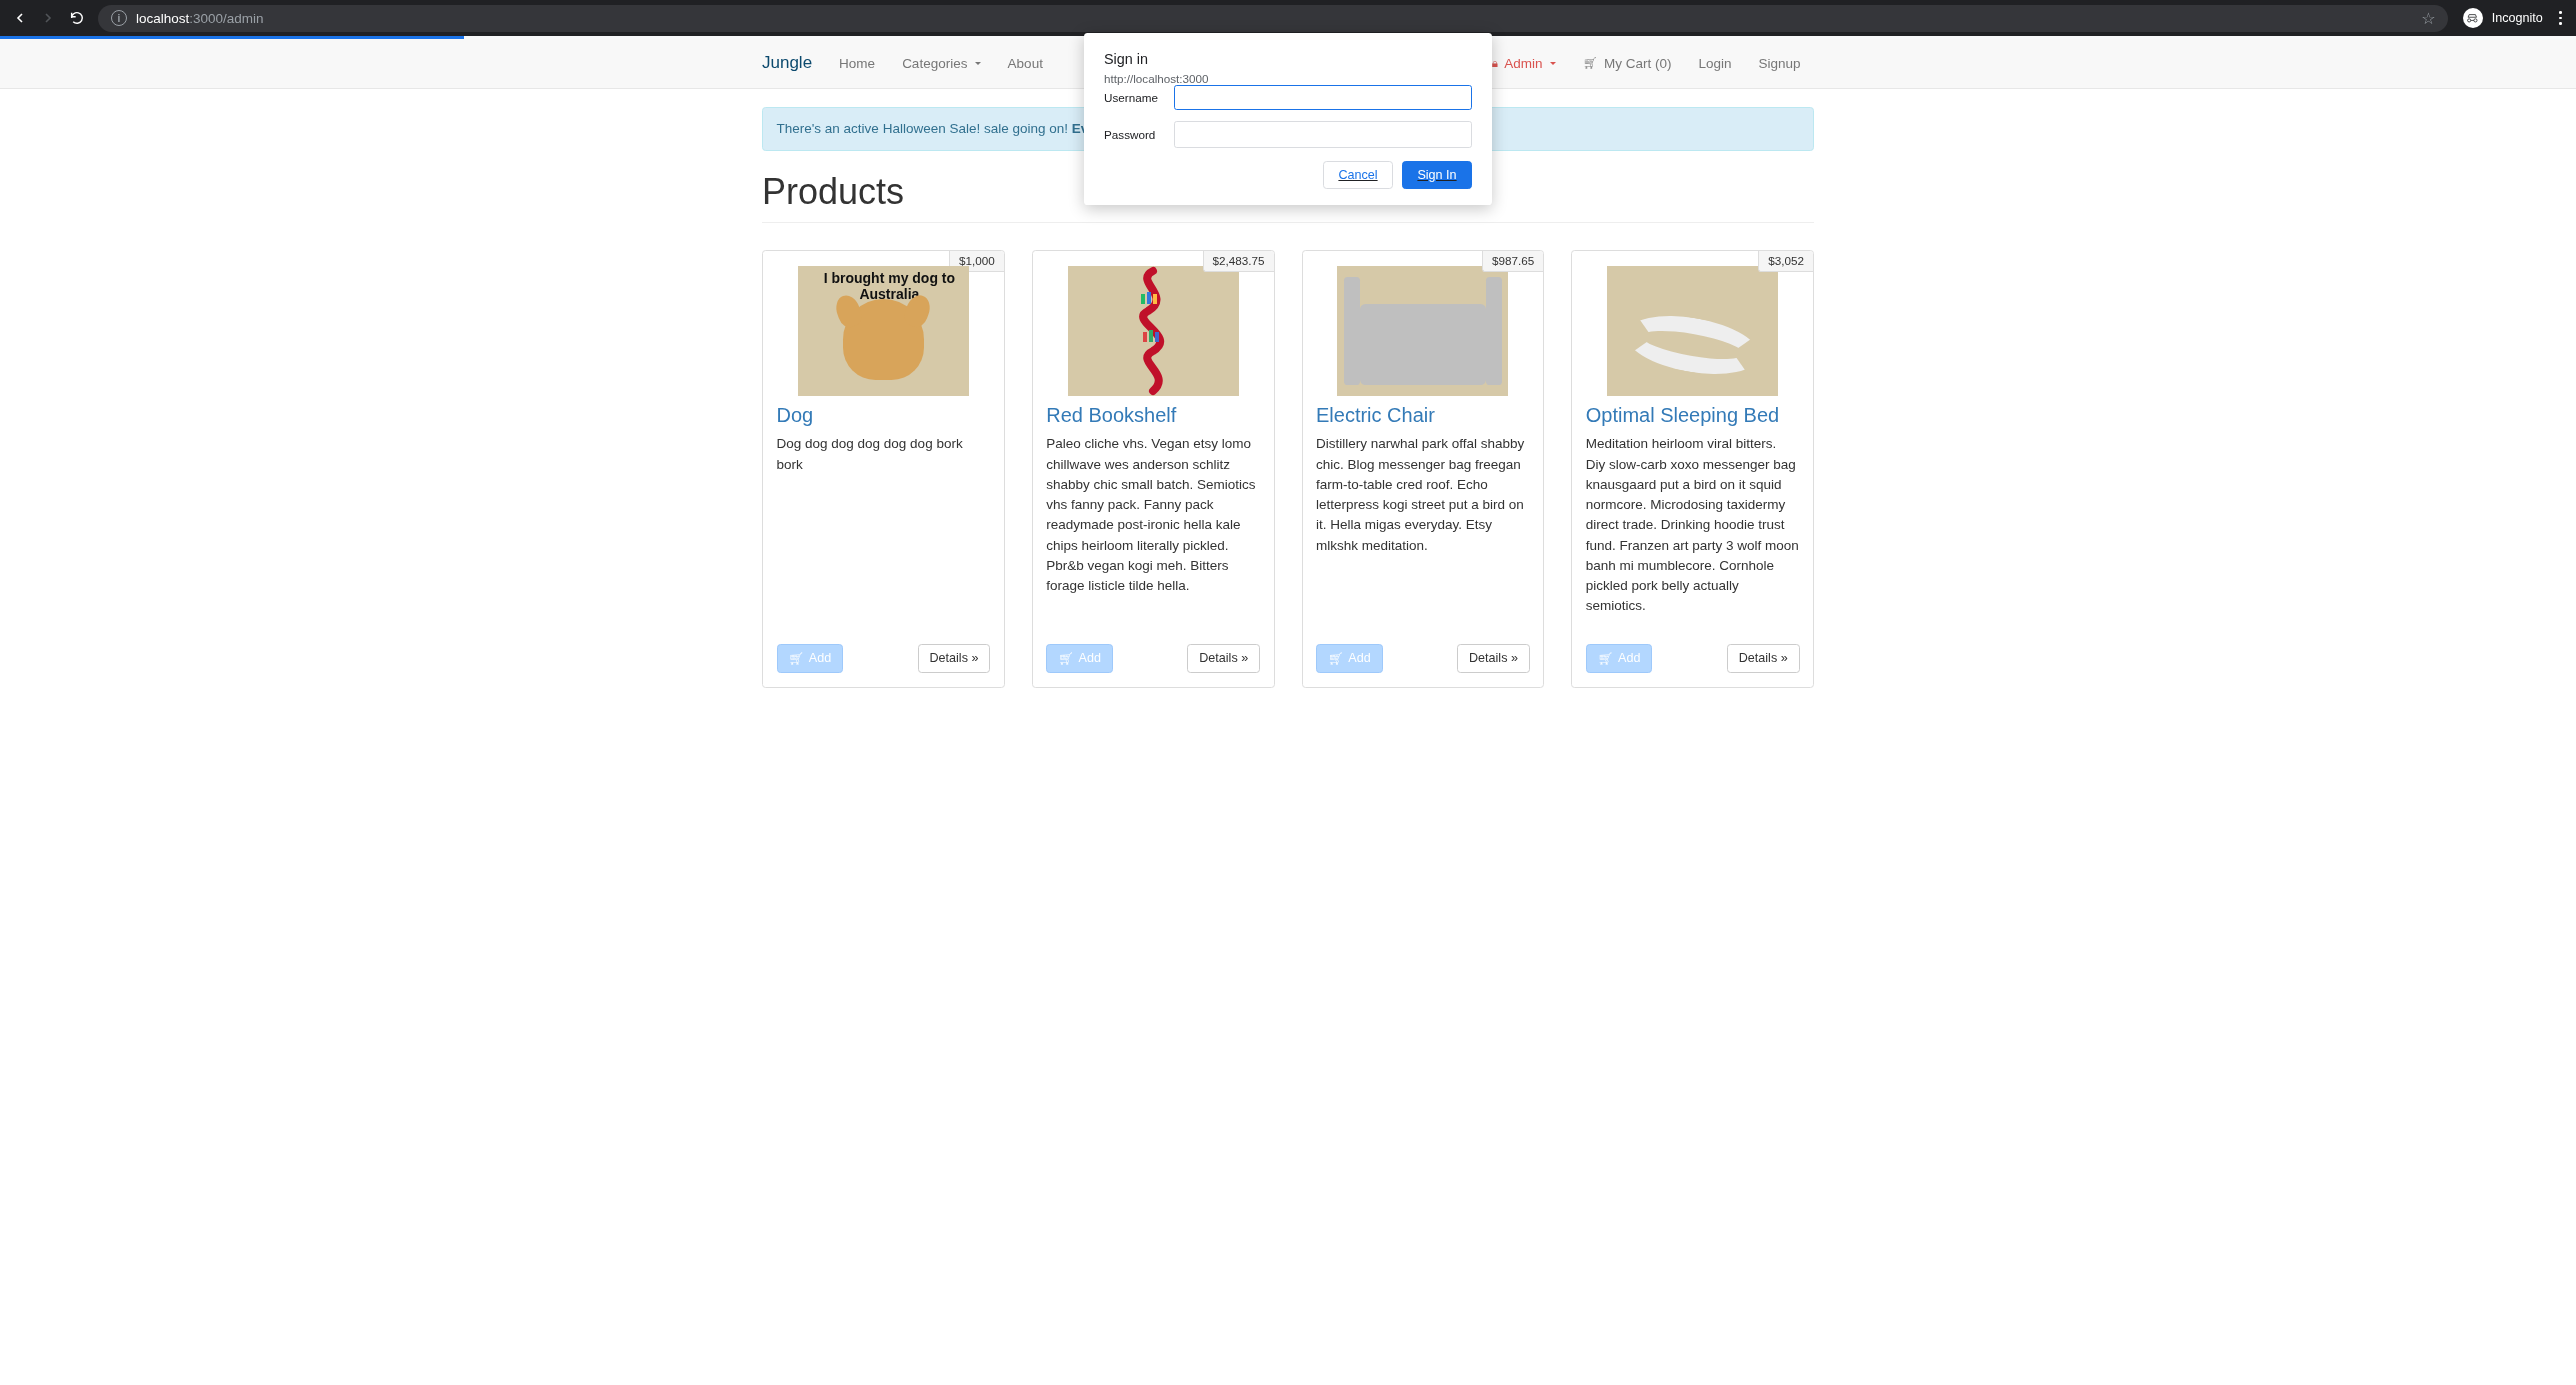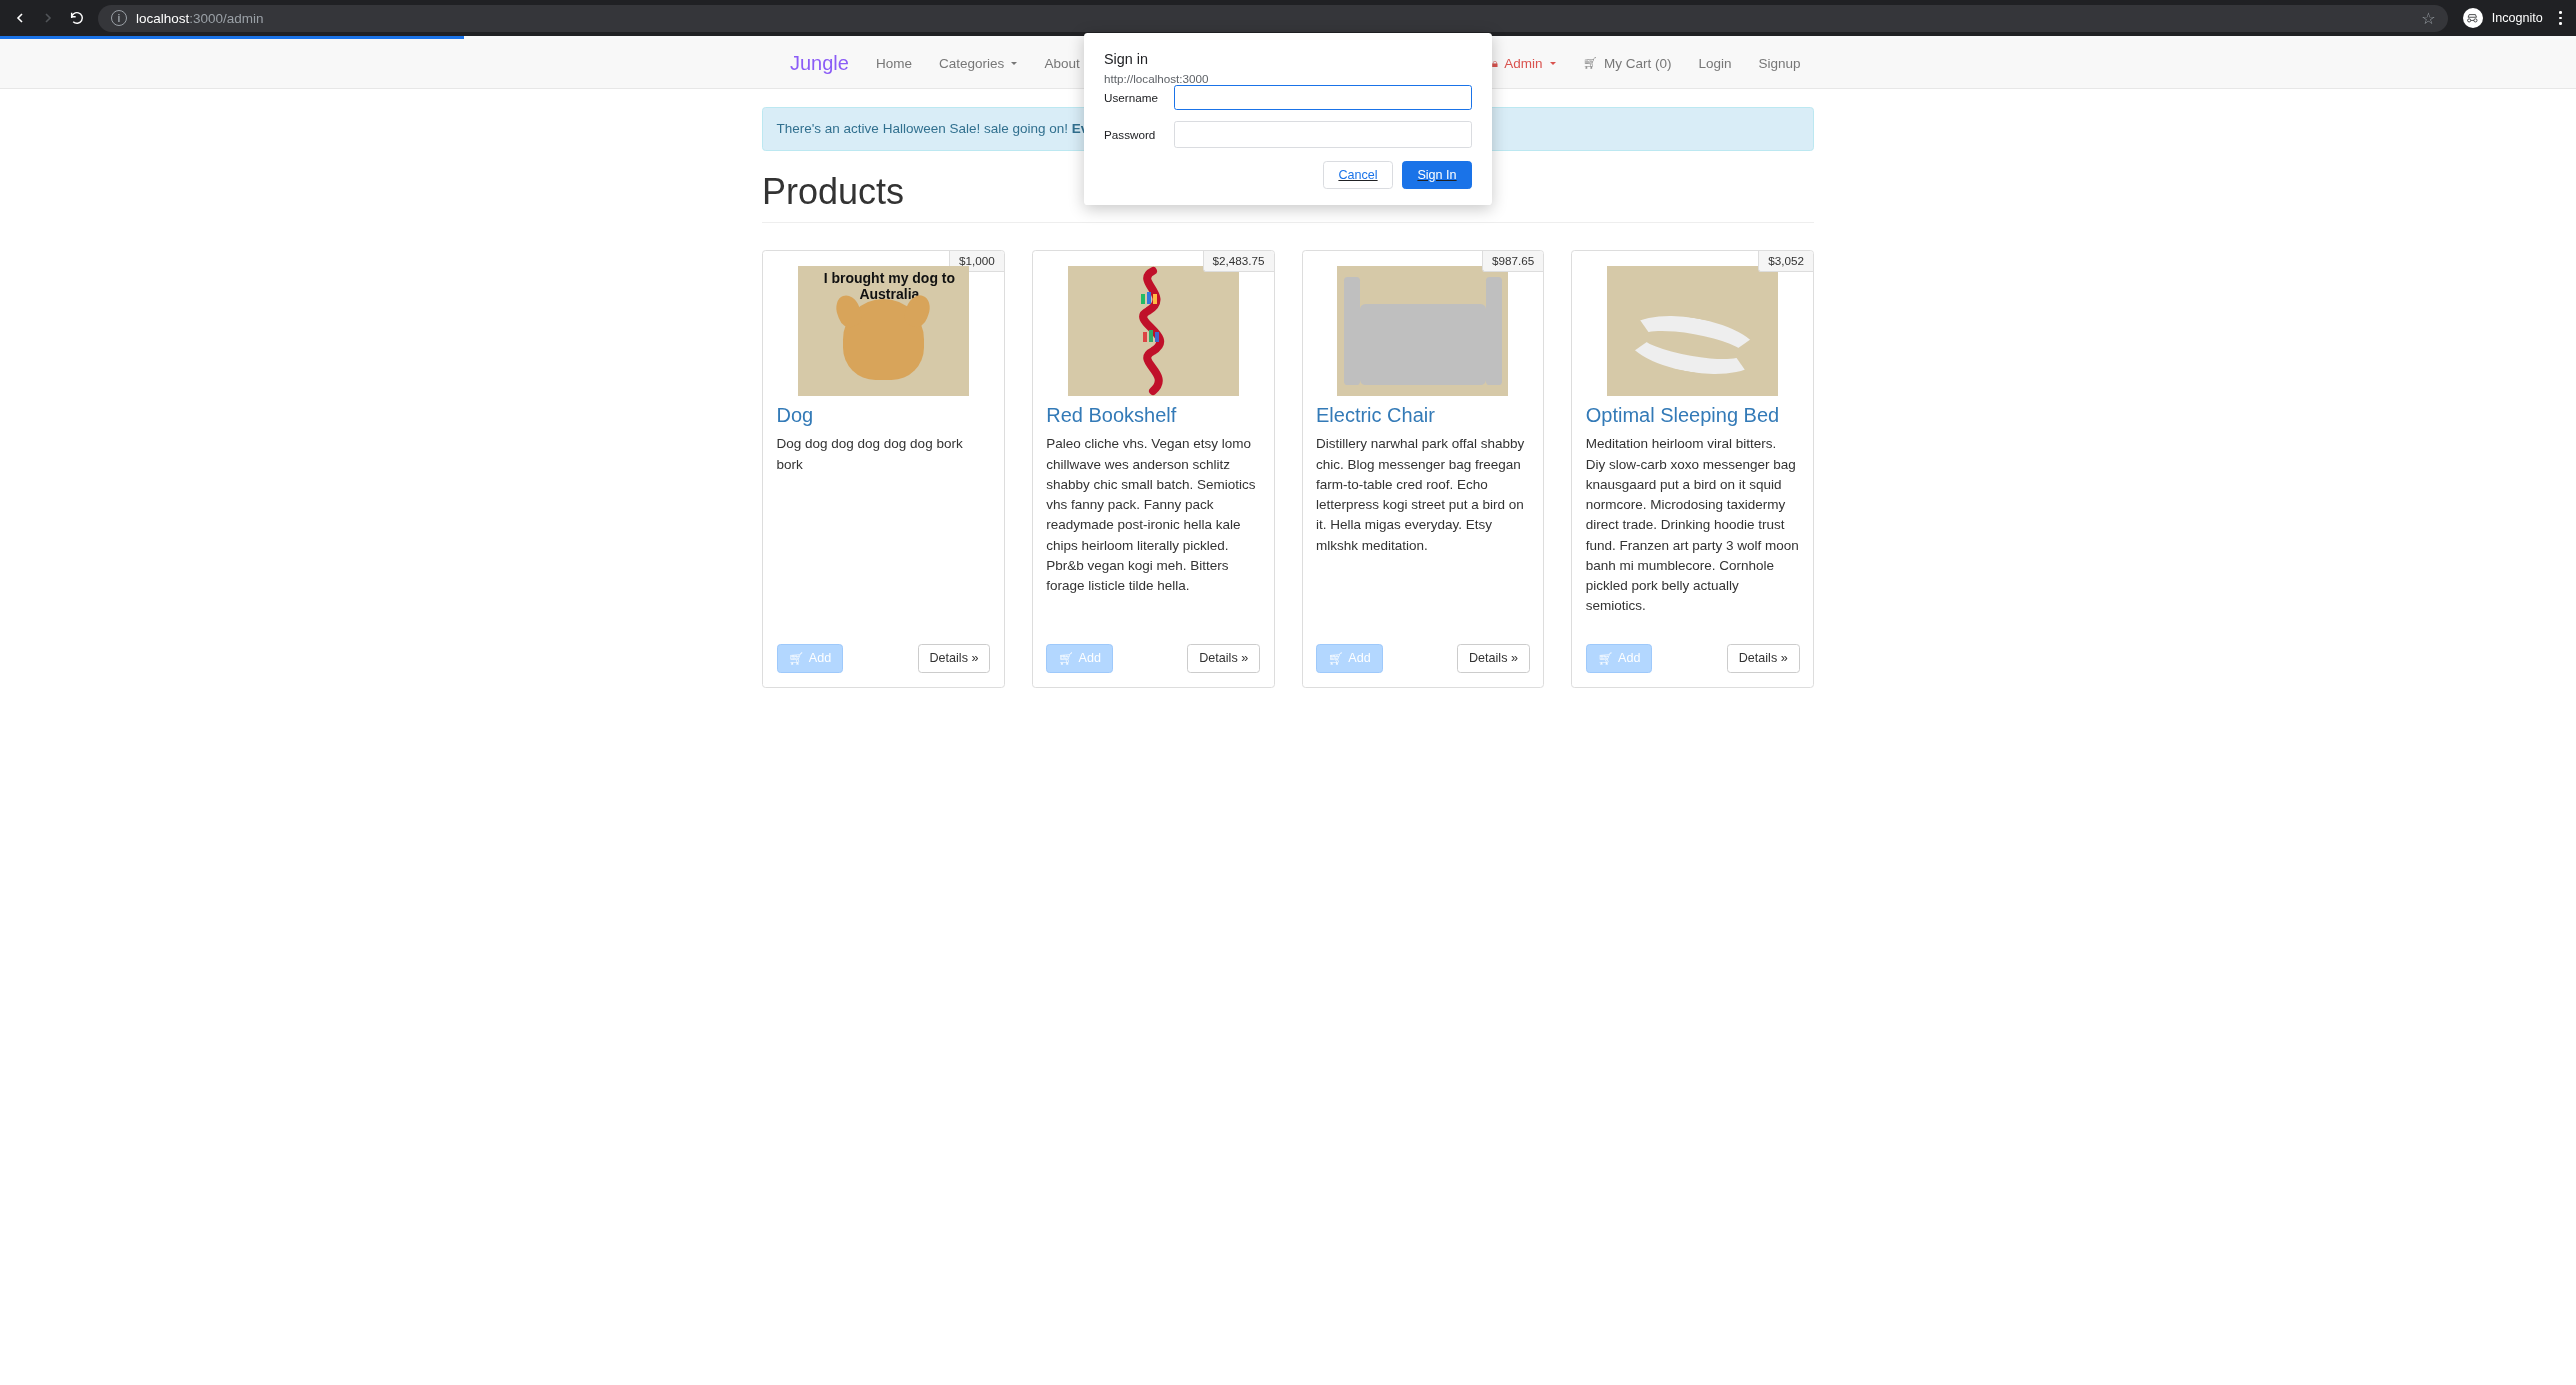--- a/index.html
+++ b/index.html
@@ -19,21 +19,21 @@
     .kebab { padding:0 7.2px; display:flex; flex-direction:column; gap:2.7px; cursor:pointer;}
     .kebab span{ width:2.7px; height:2.7px; background:#fff; border-radius:50%;}
 
     
     .prog { height:2.7px; background:#f8f9fa; position:relative;}
     .prog::after{content:""; position:absolute; left:0; top:0; height:100%; width:18%; background:#1a73e8;}
 
     
     .navbar { background:#f8f8f8; border-bottom:0.9px solid #e7e7e7; }
     .nav-inner{ max-width:1079px; margin:0 auto; display:flex; align-items:center; height:49px; padding:0 13.5px;}
-    .brand { font-size:20px; color:#8b5cf6; padding-right:13.5px;margin-left:28px;}
+    .brand { font-size:17px; color:#0c4a6e; padding-right:13.5px;}
     .nav-link { padding:0 13.5px; color:#777; font-size:13.5px; height:49px; display:flex; align-items:center; cursor:pointer; gap:3.6px;}
     .nav-link.admin { color:#d9534f;}
     .nav-right { margin-left:auto; display:flex;}
     .caret { display:inline-block; width:0; height:0; border-left:3.6px solid transparent; border-right:3.6px solid transparent; border-top:3.6px solid currentColor; margin-left:3.6px;}
     .lock-ico, .cart-ico { font-size:11.7px; margin-right:2.7px;}
 
     
     .container { max-width:1079px; margin:0 auto; padding:18px 13.5px; }
     .alert { background:#d9edf7; border:0.9px solid #bce8f1; color:#31708f; border-radius:3.6px; padding:13.5px; font-size:13.5px;}
     .alert b{font-weight:700;}

